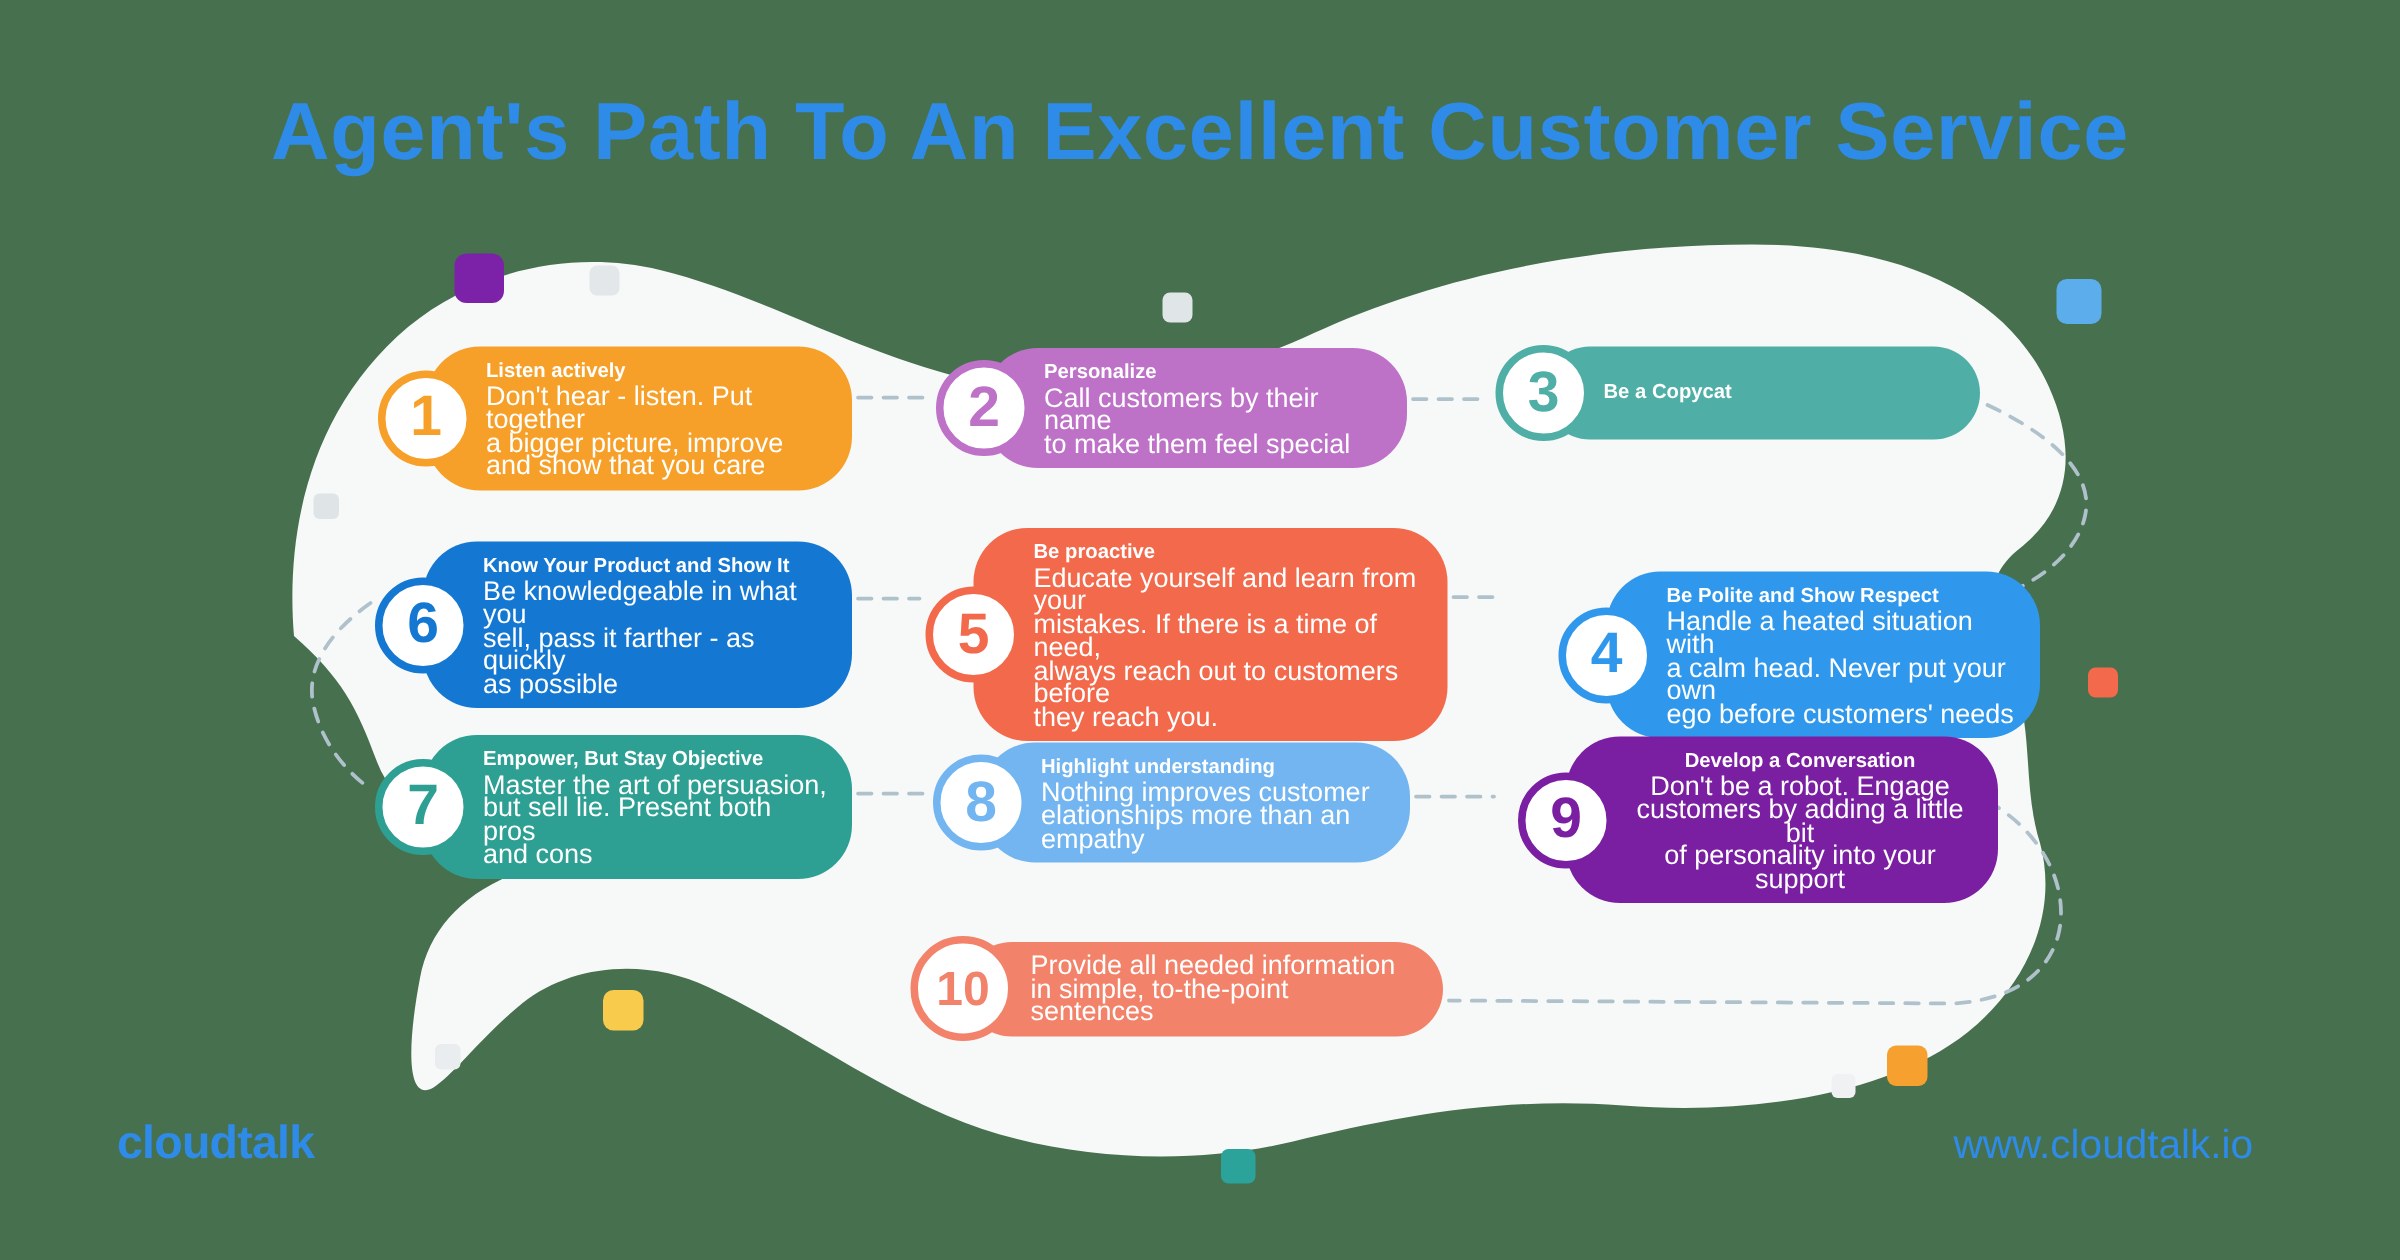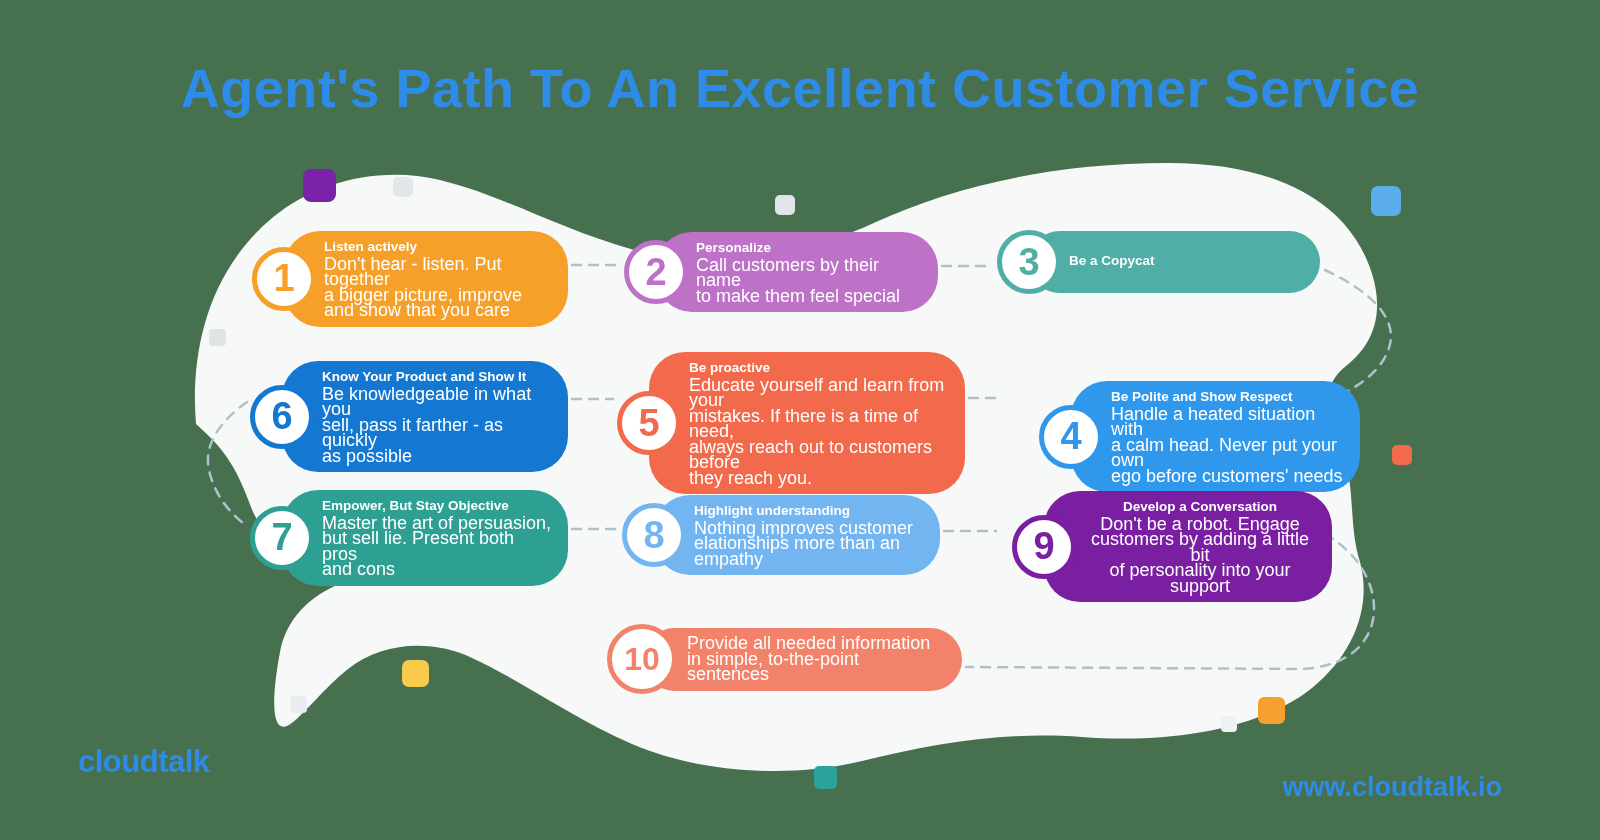--- a/index.html
+++ b/index.html
@@ -31,23 +31,22 @@
     font-size: 54px; font-weight: 700; letter-spacing: 0.5px;
     color: var(--accent, #2E8BE8);
   }
   .brand-logo {
     position: absolute; left: 78px; top: 744px;
     font-size: 31px; font-weight: 800; letter-spacing: -0.5px;
     color: var(--accent, #2E8BE8);
   }
   .brand-site {
     position: absolute; right: 98px; top: 748px;
-    font-size: 27px; font-weight: 700;
+    font-size: 27px; font-weight: 400;
     color: var(--accent, #2E8BE8);
-    margin-top: 24px;
   }
 
   
   .card { position: absolute; }
   .pill {
     margin-left: 32px;
     min-height: 62px;
     background: var(--c, #999);
     border-radius: 36px;
     padding: 8px 16px 8px 40px;

